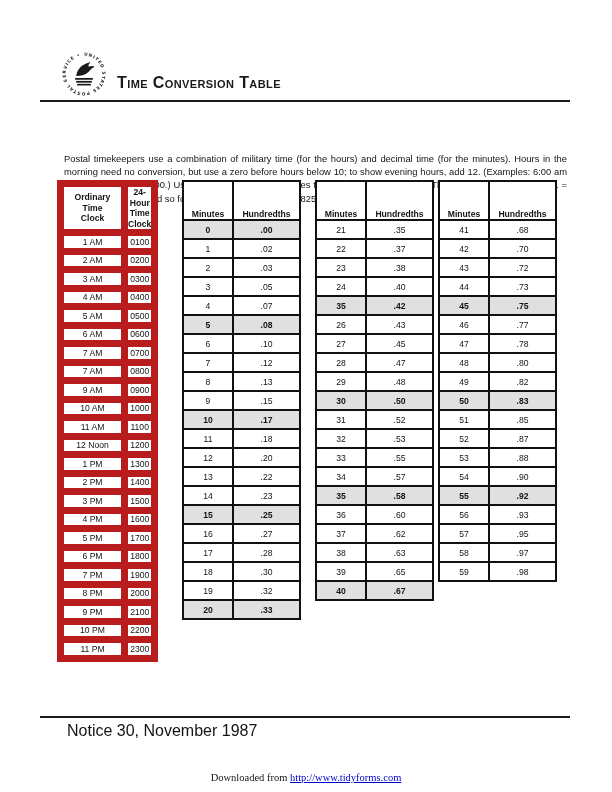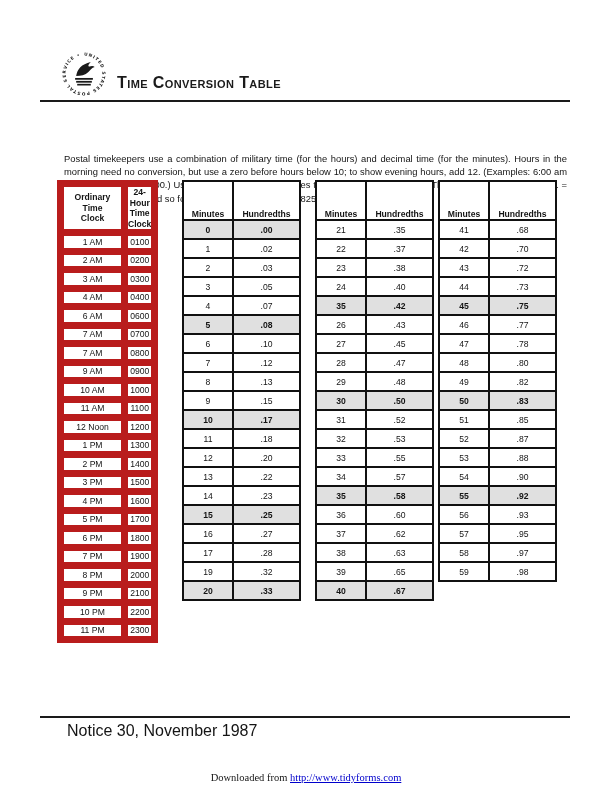--- a/index.html
+++ b/index.html
@@ -115,20 +115,24 @@
         </tr>
         <tr>
           <td class="c1">3 AM</td>
           <td class="c2">0300</td>
         </tr>
         <tr>
           <td class="c1">4 AM</td>
           <td class="c2">0400</td>
         </tr>
         <tr>
+          <td class="c1">5 AM</td>
+          <td class="c2">0500</td>
+        </tr>
+        <tr>
           <td class="c1">6 AM</td>
           <td class="c2">0600</td>
         </tr>
         <tr>
           <td class="c1">7 AM</td>
           <td class="c2">0700</td>
         </tr>
         <tr>
           <td class="c1">7 AM</td>
           <td class="c2">0800</td>
@@ -270,20 +274,24 @@
         </tr>
         <tr>
           <td class="c1">16</td>
           <td class="c2">.27</td>
         </tr>
         <tr>
           <td class="c1">17</td>
           <td class="c2">.28</td>
         </tr>
         <tr>
+          <td class="c1">18</td>
+          <td class="c2">.30</td>
+        </tr>
+        <tr>
           <td class="c1">19</td>
           <td class="c2">.32</td>
         </tr>
         <tr class="shaded">
           <td class="c1">20</td>
           <td class="c2">.33</td>
         </tr>
       </tbody>
   </table>
 

